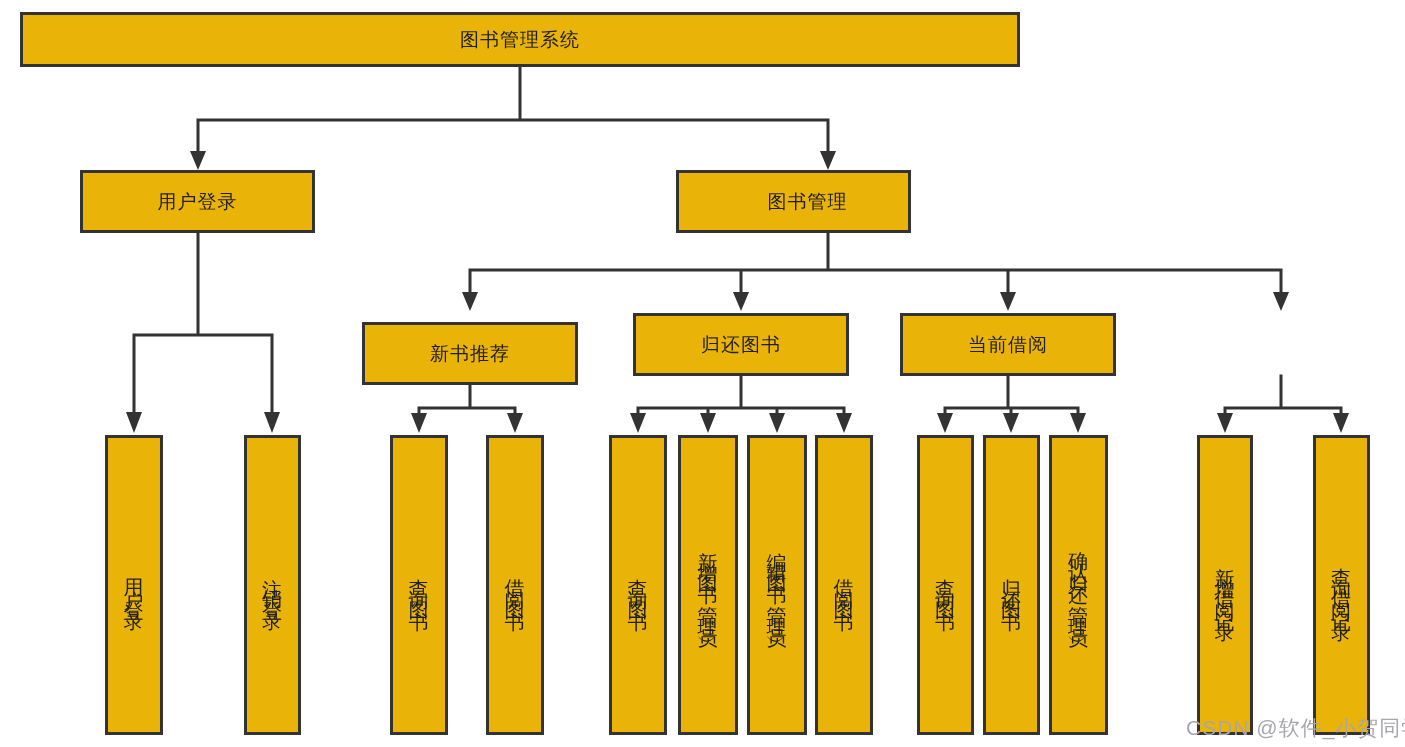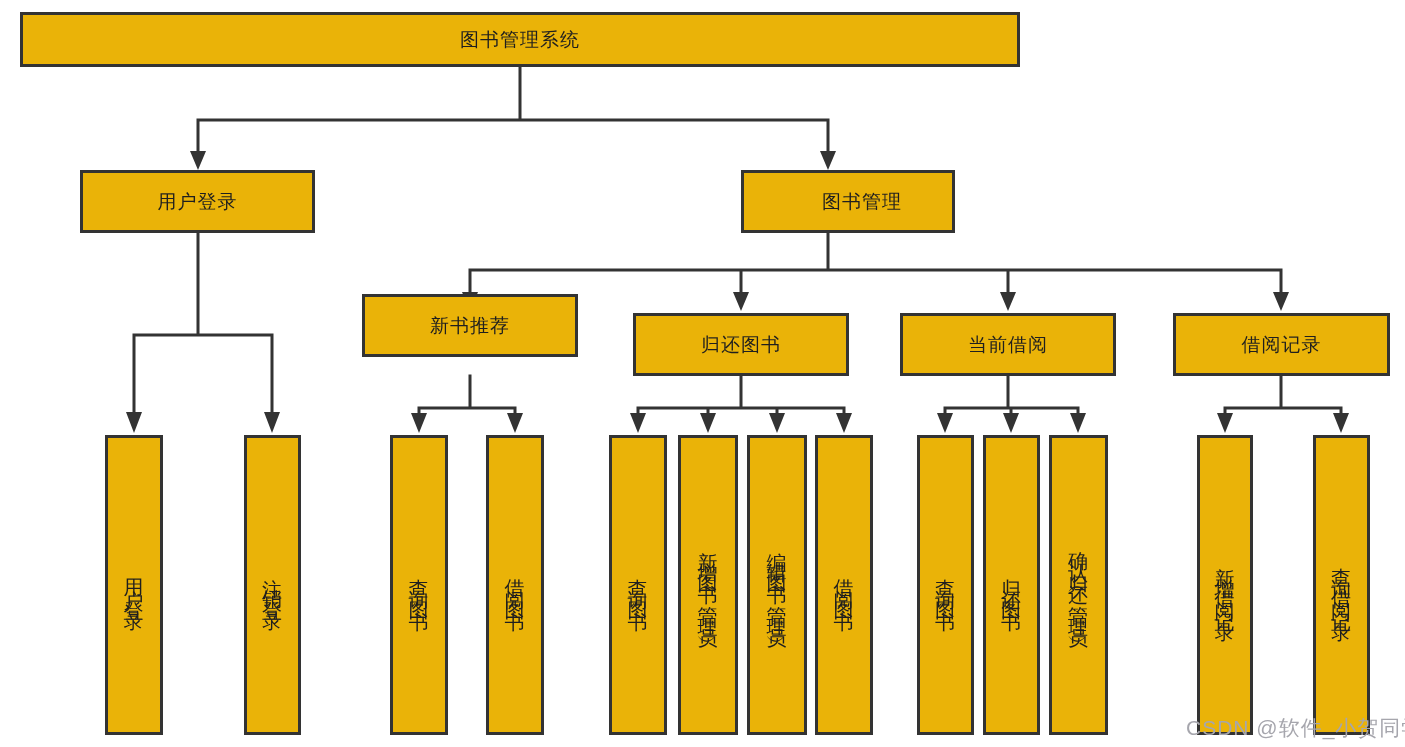--- a/index.html
+++ b/index.html
@@ -108,26 +108,25 @@
       M937 413 L953 413 L945 433 Z
       M1003 413 L1019 413 L1011 433 Z
       M1070 413 L1086 413 L1078 433 Z
       M1217 413 L1233 413 L1225 433 Z
       M1333 413 L1349 413 L1341 433 Z"></path>
   </svg>
 
   <div class="box hbox" style="left:20px; top:12px; width:1000px; height:55px;">图书管理系统</div>
 
   <div class="box hbox" style="left:80px; top:170px; width:235px; height:63px;">用户登录</div>
-  <div class="box hbox" style="left:741px; top:170px; width:214px; height:63px;padding-left:28px;">图书管理</div>
+  <div class="box hbox" style="left:676px; top:170px; width:235px; height:63px;padding-left:28px;">图书管理</div>
 
-  <div class="box hbox" style="left:362px; top:294px; width:216px; height:63px;">新书推荐</div>
+  <div class="box hbox" style="left:362px; top:322px; width:216px; height:63px;">新书推荐</div>
   <div class="box hbox" style="left:633px; top:313px; width:216px; height:63px;">归还图书</div>
   <div class="box hbox" style="left:900px; top:313px; width:216px; height:63px;text-align:center;">当前借阅</div>
-  <div class="box hbox" style="left:1173px; top:313px; width:217px; height:63px;">借阅记录</div>
 
   <div class="box vbox" style="left:105px; top:435px; width:58px; height:300px;">
     <span class="vtext">用户登录</span>
   </div>
   <div class="box vbox" style="left:244px; top:435px; width:57px; height:300px;">
     <span class="vtext">注销登录</span>
   </div>
 
   <div class="box vbox" style="left:390px; top:435px; width:58px; height:300px;">
     <span class="vtext">查询图书</span>

